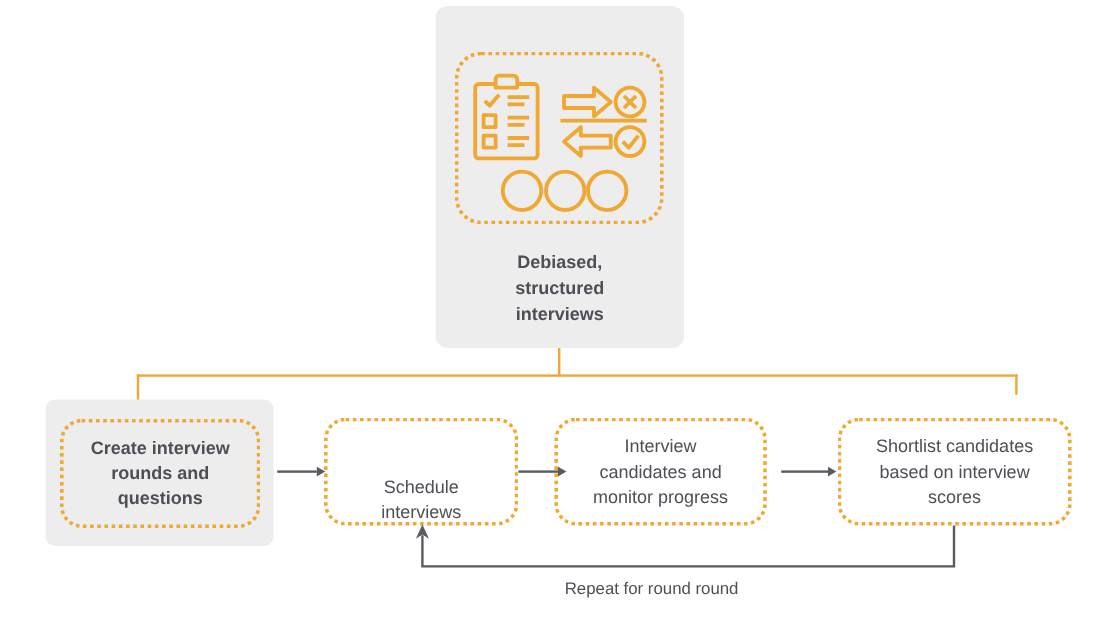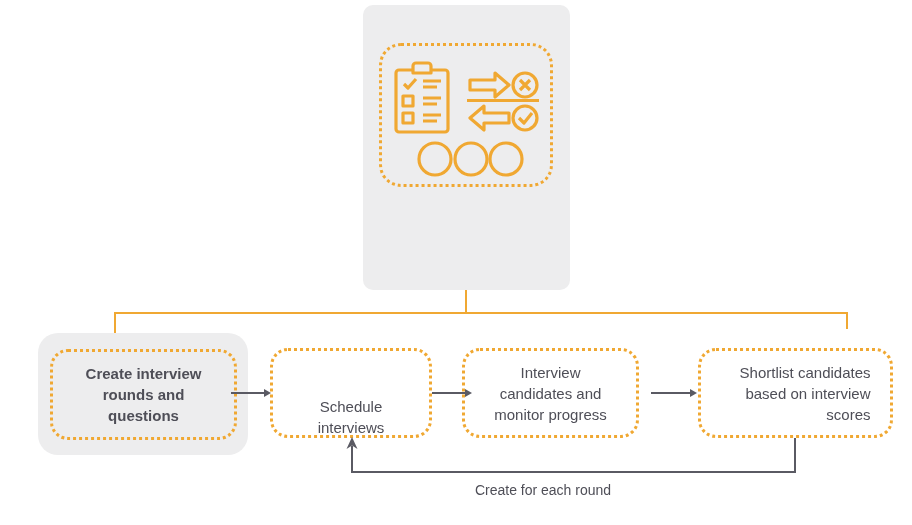--- a/index.html
+++ b/index.html
@@ -22,36 +22,36 @@
     position:absolute; left:0; right:0; top:203px; text-align:center;
     font-weight:bold; font-size:15px; line-height:22px;
   }
   .top-label span { display:inline-block; width:120px; }
 
   
   .yline { position:absolute; background:var(--accent,#F0A832); }
 
   
   .graybox {
-    position:absolute; left:38px; top:333px; width:210px; height:122px;
-    background:var(--box-bg,#EDEDEE); border-radius:20px;
+    position:absolute; left:38px; top:333px; width:190px; height:122px;
+    background:var(--box-bg,#EDEDEE); border-radius:8px;
   }
   .step {
     position:absolute; border:3px dotted var(--accent,#F0A832); border-radius:18px;
     display:flex; align-items:center; justify-content:center; text-align:center;
     font-size:15px; line-height:21px;
   }
   .step.inner { left:12px; top:16px; right:11px; bottom:15px; font-weight:bold; }
   .step.s2 { left:270px; top:348px; width:162px; height:90px; }
   .step.s3 { left:462px; top:348px; width:177px; height:90px; }
   .step.s4 { left:698px; top:348px; width:195px; height:90px; }
   .w140 { display:inline-block; width:140px; }
   .w110 { display:inline-block; width:110px;margin-top:48px; }
   .w130 { display:inline-block; width:130px; }
-  .w150 { display:inline-block; width:150px;text-align:right; }
+  .w150 { display:inline-block; width:150px; }
 
   
   .aline { position:absolute; height:2px; background:var(--arrow,#5A5A63); }
   .ahead {
     position:absolute; width:0; height:0;
     border-top:4px solid transparent; border-bottom:4px solid transparent;
     border-left:7px solid var(--arrow,#5A5A63);
   }
   .loop-svg { position:absolute; left:345px; top:434px; }
   .loop-label {
@@ -93,20 +93,23 @@
           <path class="yl" d="M140 75 l5 5 8 -10"></path>
         </g>
 
         <g>
           <circle class="yl" cx="56" cy="116" r="16"></circle>
           <circle class="yl" cx="92" cy="116" r="16"></circle>
           <circle class="yl" cx="127" cy="116" r="16"></circle>
         </g>
       </svg>
     </div>
+    <div class="top-label">
+      <span>Debiased, structured interviews</span>
+    </div>
   </div>
 
   <div class="yline" style="left:465px; top:290px; width:2px; height:23px;"></div>
   <div class="yline" style="left:114px; top:312px; width:734px; height:2px;"></div>
   <div class="yline" style="left:114px; top:312px; width:2px; height:22px;"></div>
   <div class="yline" style="left:846px; top:312px; width:2px; height:17px;"></div>
 
   <div class="graybox">
     <div class="step inner">
       <span class="w140">Create interview rounds and questions</span>
@@ -131,15 +134,15 @@
   <div class="aline" style="left:432px; top:392px; width:33px;"></div>
   <div class="ahead" style="left:465px; top:389px;"></div>
 
   <div class="aline" style="left:651px; top:392px; width:39px;"></div>
   <div class="ahead" style="left:690px; top:389px;"></div>
 
   <svg class="loop-svg" width="456" height="48" viewBox="0 0 456 48">
     <path class="gl" d="M450 4 V38 H7 V12"></path>
     <path class="gl-fill" d="M7 3 L1.5 15 L7 11.5 L12.5 15 Z"></path>
   </svg>
-  <div class="loop-label">Create for each round</div>
+  <div class="loop-label">Repeat for round round</div>
 
 </div>
 
 </body></html>

